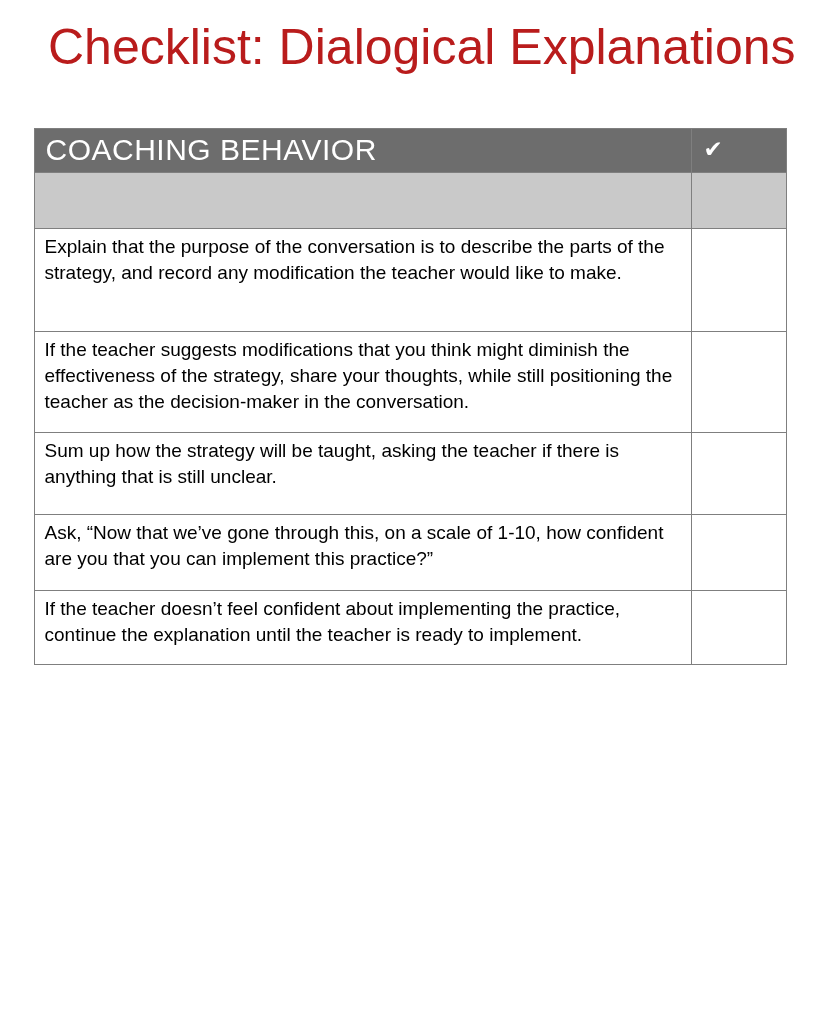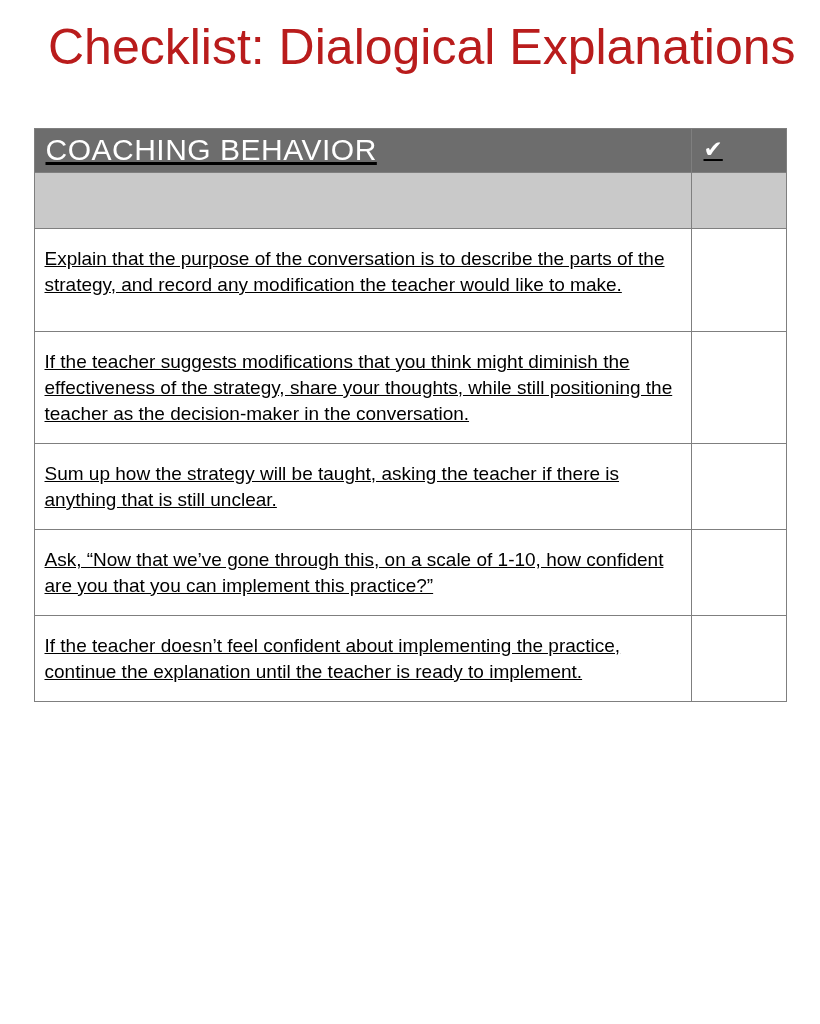--- a/index.html
+++ b/index.html
@@ -20,21 +20,20 @@
     line-height: 55px;
     margin: 20px 0 0 48px;
     white-space: nowrap;
     color: #b91c1c;
   }
   table.checklist {
     border-collapse: collapse;
     table-layout: fixed;
     width: 752px;
     margin: 53px auto 8px auto;
-    text-decoration: underline;
   }
   col.col-main  { width: 657px; }
   col.col-check { width: 95px;  }
   table.checklist th,
   table.checklist td {
     border: 1px solid var(--border, #7f7f7f);
     vertical-align: top;
     box-sizing: border-box;
   }
   tr.header-row { height: 44px; }
@@ -54,21 +53,21 @@
     font-size: 23px;
     padding: 0 0 2px 12px;
   }
   tr.subheader-row { height: 56px; }
   tr.subheader-row td {
     background: var(--subheader-bg, #c9c9c9);
   }
   td.item-cell {
     font-size: 19px;
     line-height: 26px;
-    padding: 17px 10px 16px 10px;
+    padding: 5px 10px 16px 10px;
     background: #ffffff;
   }
   td.check-cell {
     background: #ffffff;
     font-size: 19px;
     line-height: 26px;
     padding: 5px 6px;
     text-align: left;
   }
   

